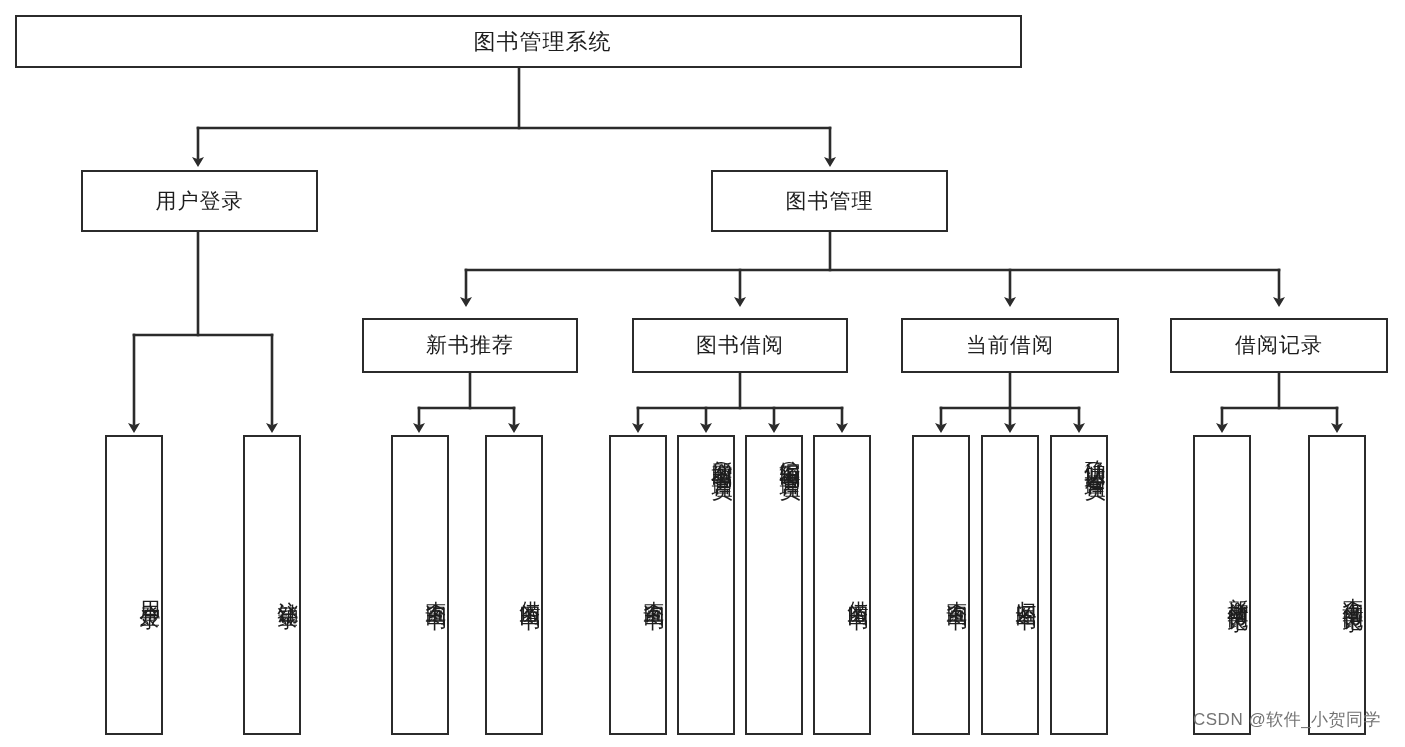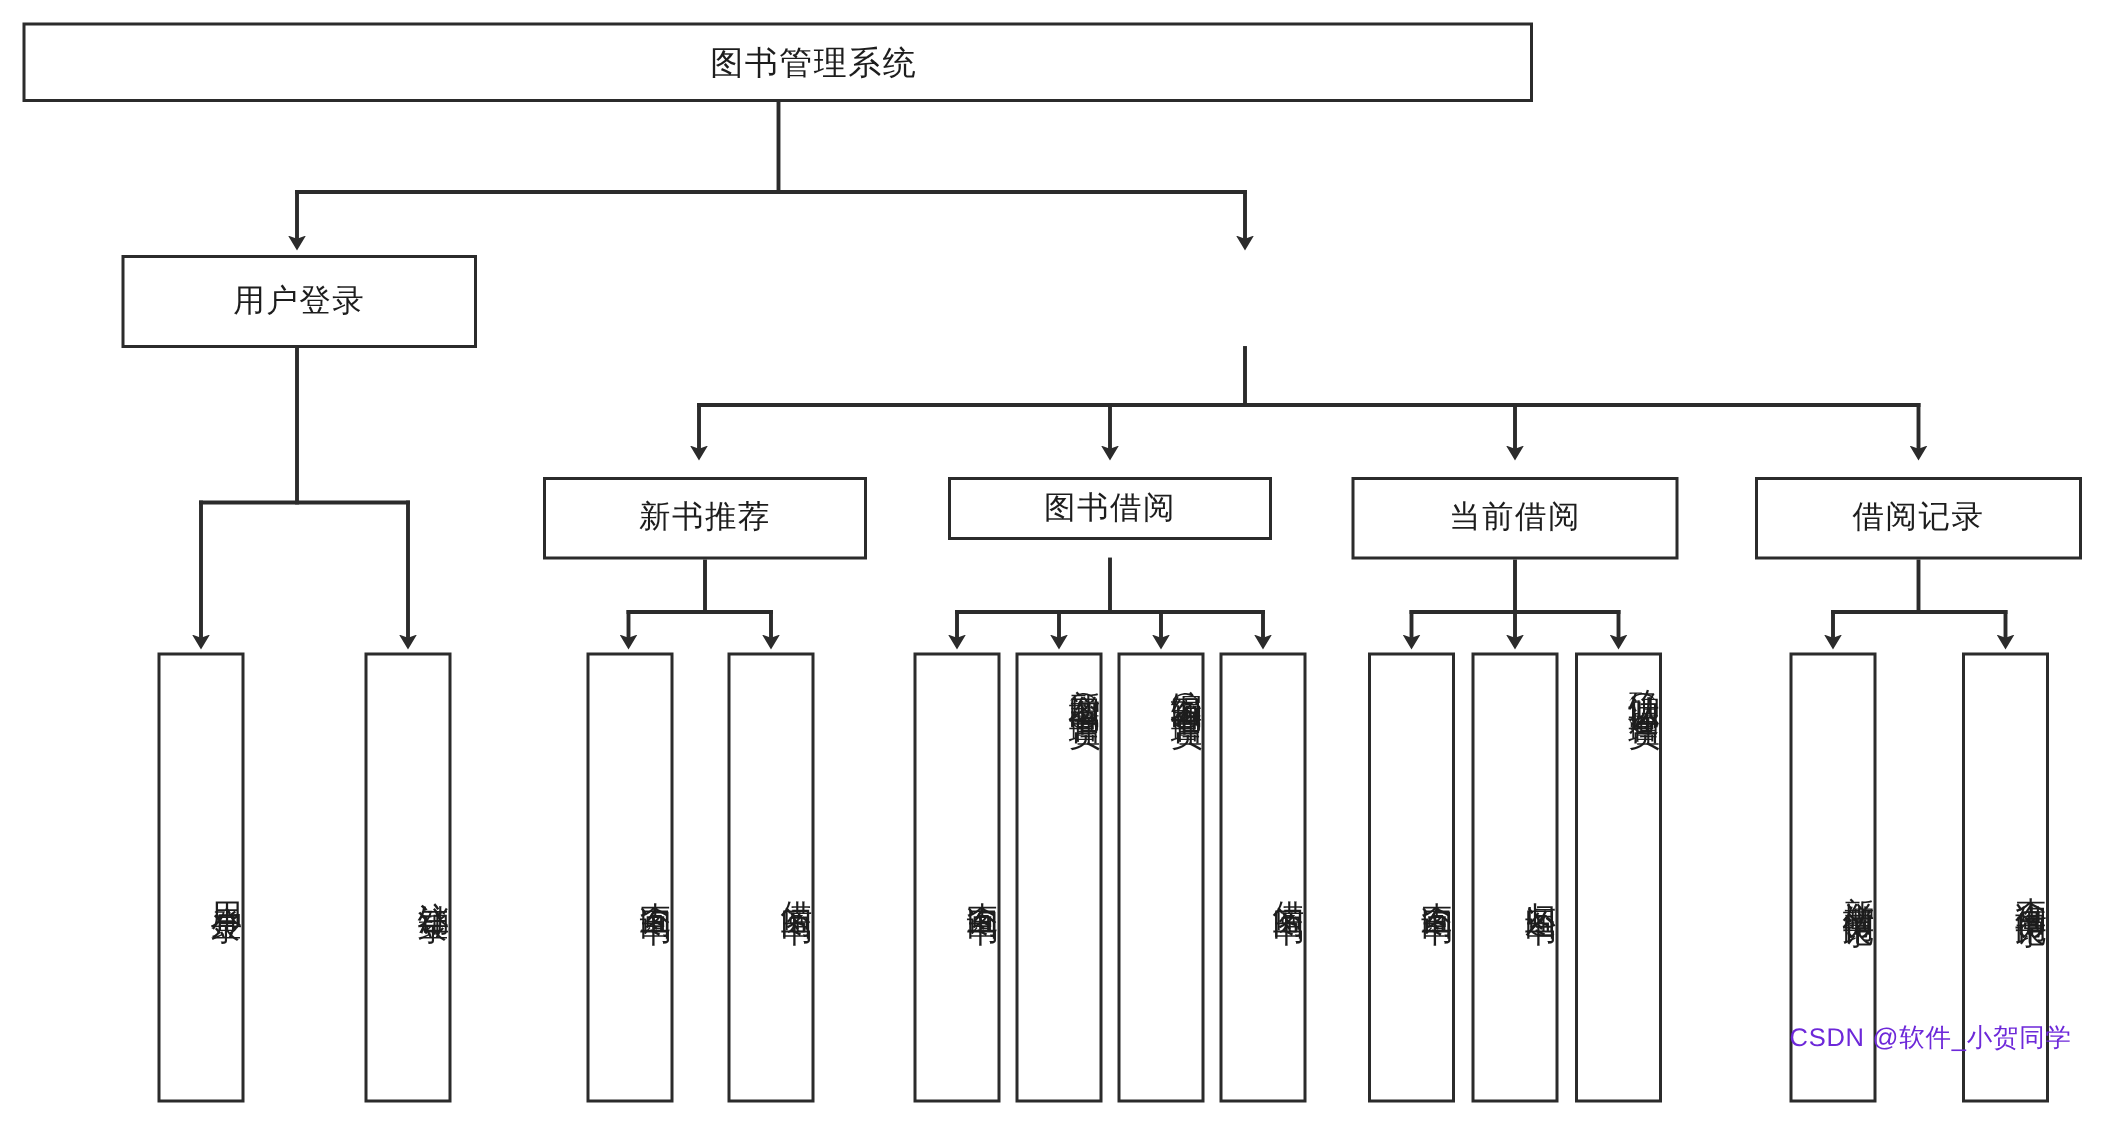--- a/index.html
+++ b/index.html
@@ -54,23 +54,23 @@
     letter-spacing: 3px;
     line-height: 1;
   }
   .node.leaf.tall-text {
     justify-content: flex-start;
     padding-top: 6px;
   }
   .watermark {
     position: absolute;
     left: 1193px;
-    top: 680px;
+    top: 708px;
     font-size: 17px;
-    color: #6d28d9;
+    color: #737373;
     letter-spacing: 0.5px;
     white-space: nowrap;
     font-family: "Liberation Sans", "DejaVu Sans", sans-serif;
   }
 </style>
 </head>
 <body>
 
 <div id="canvas">
 
@@ -124,25 +124,28 @@
     </g>
   </svg>
 
   <div class="node root" style="left:15px; top:15px; width:1007px; height:53px;">
     <span>图书管理系统</span>
   </div>
 
   <div class="node" style="left:81px; top:170px; width:237px; height:62px;">
     <span>用户登录</span>
   </div>
+  <div class="node" style="left:711px; top:170px; width:237px; height:62px;">
+    <span>图书管理</span>
+  </div>
 
   <div class="node" style="left:362px; top:318px; width:216px; height:55px;align-items:center;">
     <span>新书推荐</span>
   </div>
-  <div class="node" style="left:632px; top:318px; width:216px; height:42px;">
+  <div class="node" style="left:632px; top:318px; width:216px; height:55px;font-family:Liberation Serif, serif;">
     <span>图书借阅</span>
   </div>
   <div class="node" style="left:1170px; top:318px; width:218px; height:55px;">
     <span>借阅记录</span>
   </div>
   <div class="node" style="left:901px; top:318px; width:218px; height:55px;">
     <span>当前借阅</span>
   </div>
 
   <div class="node leaf" style="left:105px; top:435px; width:58px; height:300px;">

